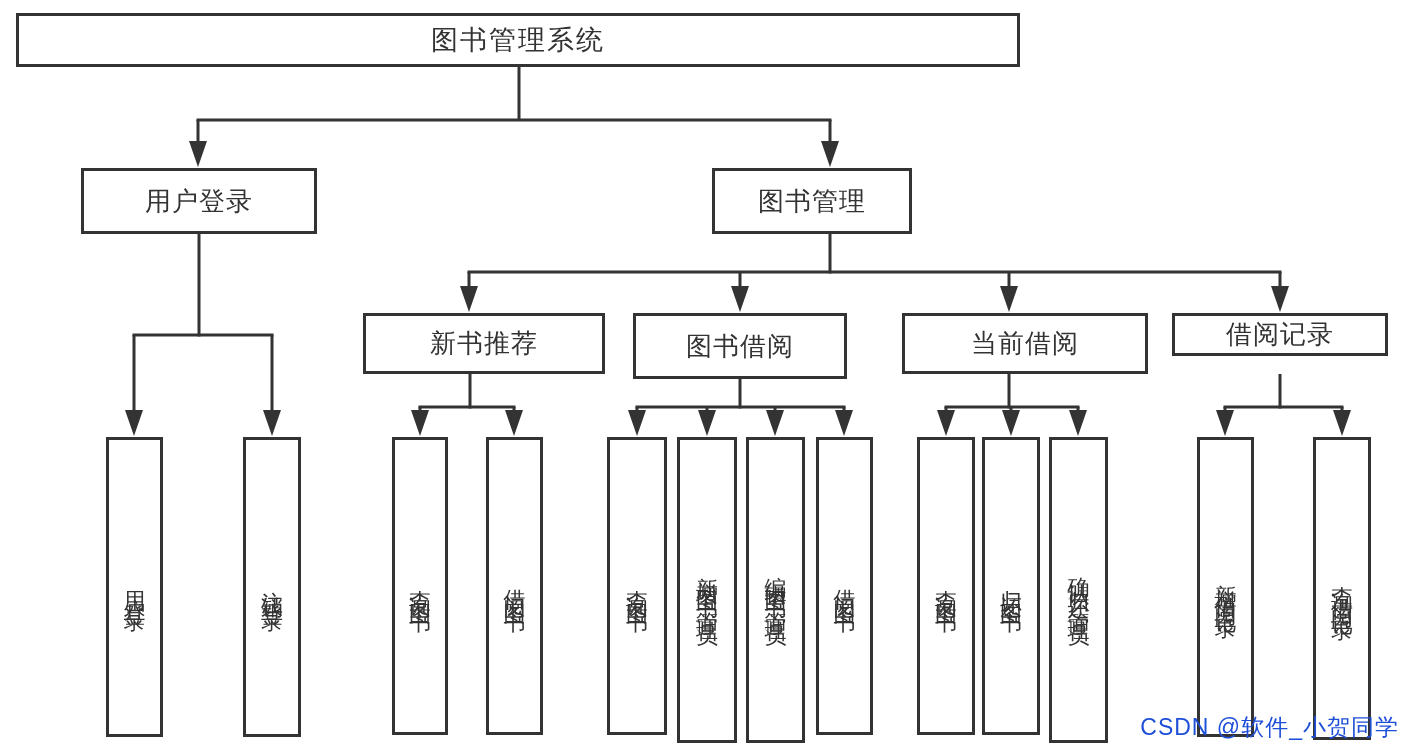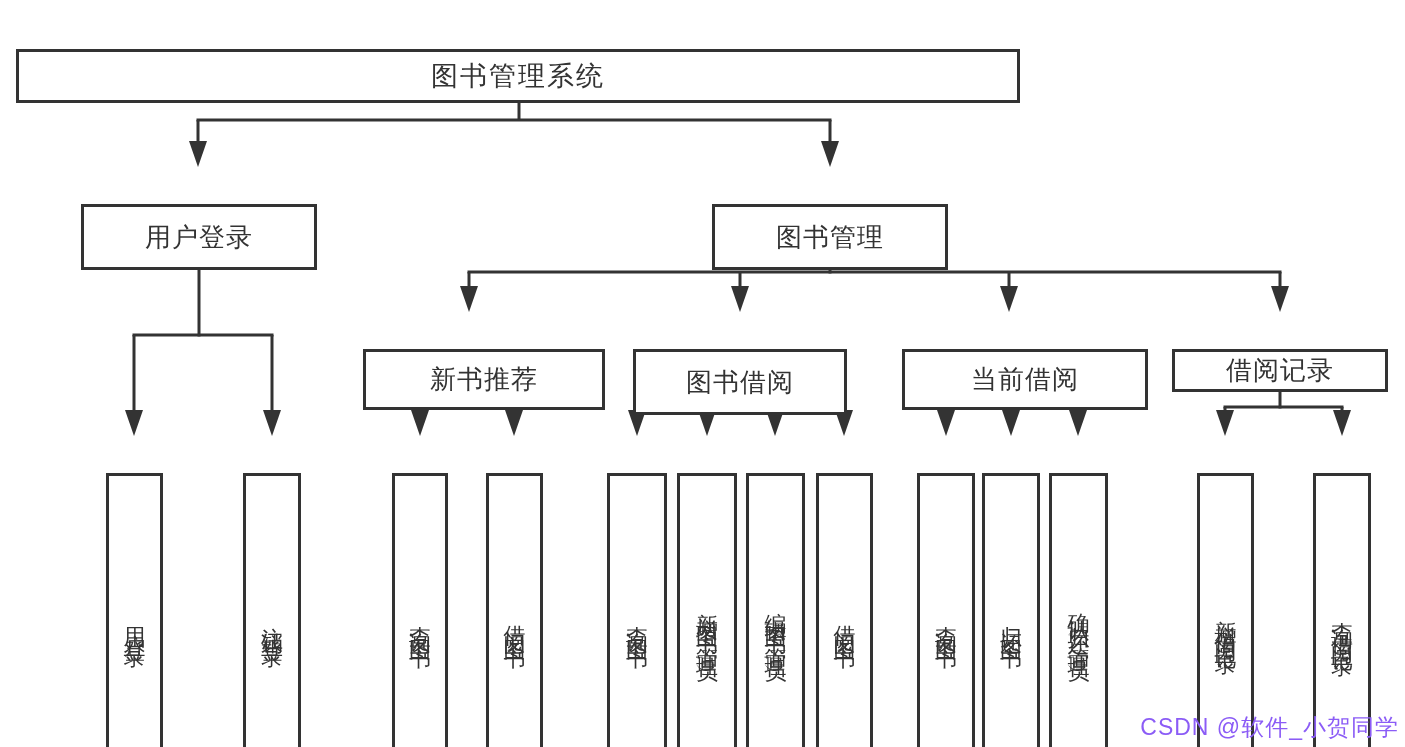--- a/index.html
+++ b/index.html
@@ -7,32 +7,32 @@
     width:1405px;height:747px;position:relative;overflow:hidden;
     background:#ffffff;
     font-family:"Liberation Sans","DejaVu Sans",sans-serif;
     color:#333333;
   }
   .connectors{position:absolute;left:0;top:0;z-index:0;}
   .node{
     position:absolute;box-sizing:border-box;z-index:1;
     border:3px solid #333333;background:#ffffff;
     display:flex;align-items:center;justify-content:center;
-    text-align:center;color:#333333;margin-top:36px;
+    text-align:center;color:#333333;
   }
   .h-node{font-size:26px;letter-spacing:1px;}
   .root-node{font-size:27px;letter-spacing:2px;}
   .v-node{
     writing-mode:vertical-rl;text-orientation:mixed;
     font-size:22px;letter-spacing:7px;line-height:1;
     padding:10px 0;
   }
   .watermark{
     position:absolute;right:6px;top:712px;z-index:5;
-    font-size:23px;color:#8b5cf6;letter-spacing:1px;
+    font-size:23px;color:#1d4ed8;letter-spacing:1px;
     white-space:nowrap;pointer-events:none;
   }
 </style>
 </head>
 <body>
 
 <svg class="connectors" width="1405" height="747" viewBox="0 0 1405 747">
   <g stroke="#333333" stroke-width="3" fill="none">
 
     <path d="M519,66 V120"></path>
@@ -92,21 +92,21 @@
     <polygon points="1011,436 1002,410 1020,410"></polygon>
     <polygon points="1078,436 1069,410 1087,410"></polygon>
     <polygon points="1225,436 1216,410 1234,410"></polygon>
     <polygon points="1342,436 1333,410 1351,410"></polygon>
   </g>
 </svg>
 
 <div class="node root-node" style="left:16px;top:13px;width:1004px;height:54px">图书管理系统</div>
 
 <div class="node h-node" style="left:81px;top:168px;width:236px;height:66px">用户登录</div>
-<div class="node h-node" style="left:712px;top:168px;width:236px;height:66px">图书管理</div>
+<div class="node h-node" style="left:712px;top:168px;width:200px;height:66px">图书管理</div>
 
 <div class="node h-node" style="left:363px;top:313px;width:242px;height:61px">新书推荐</div>
 <div class="node h-node" style="left:633px;top:313px;width:214px;height:66px">图书借阅</div>
 <div class="node h-node" style="left:902px;top:313px;width:246px;height:61px">当前借阅</div>
 <div class="node h-node" style="left:1172px;top:313px;width:216px;height:43px">借阅记录</div>
 
 <div class="node v-node" style="left:106px;top:437px;width:57px;height:300px">用户登录</div>
 <div class="node v-node" style="left:243px;top:437px;width:58px;height:300px">注销登录</div>
 
 <div class="node v-node" style="left:392px;top:437px;width:56px;height:298px">查询图书</div>

